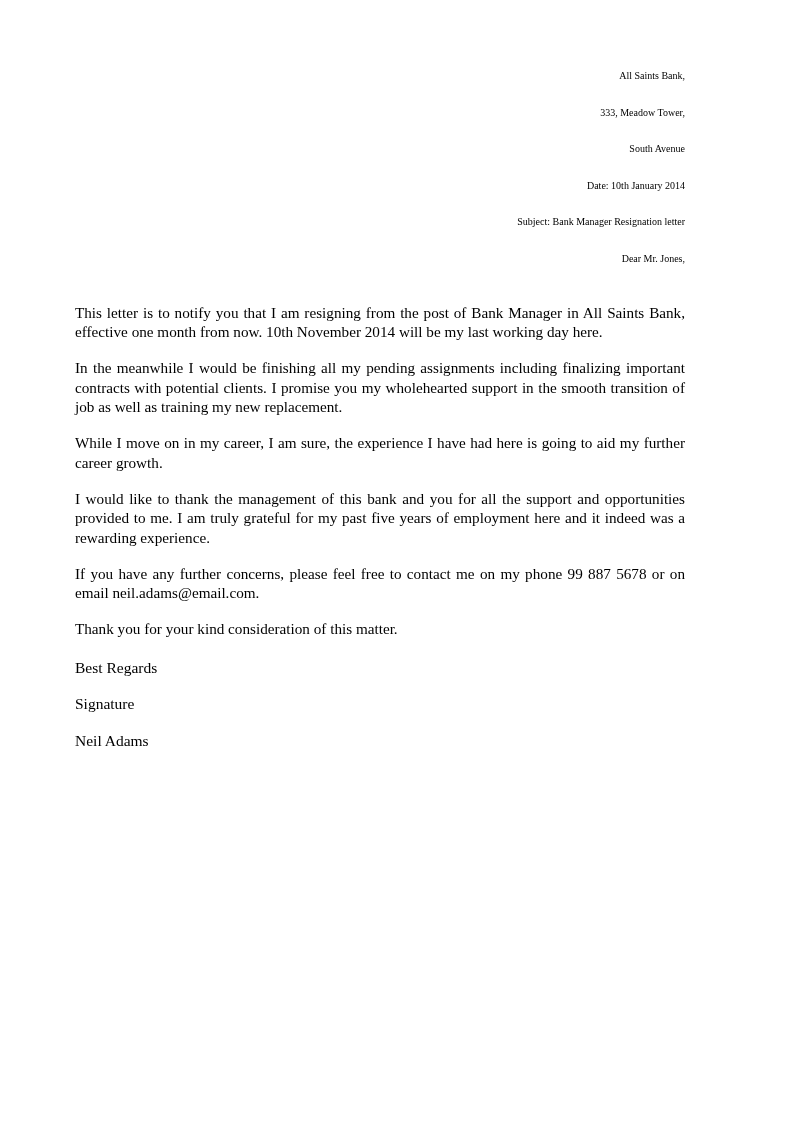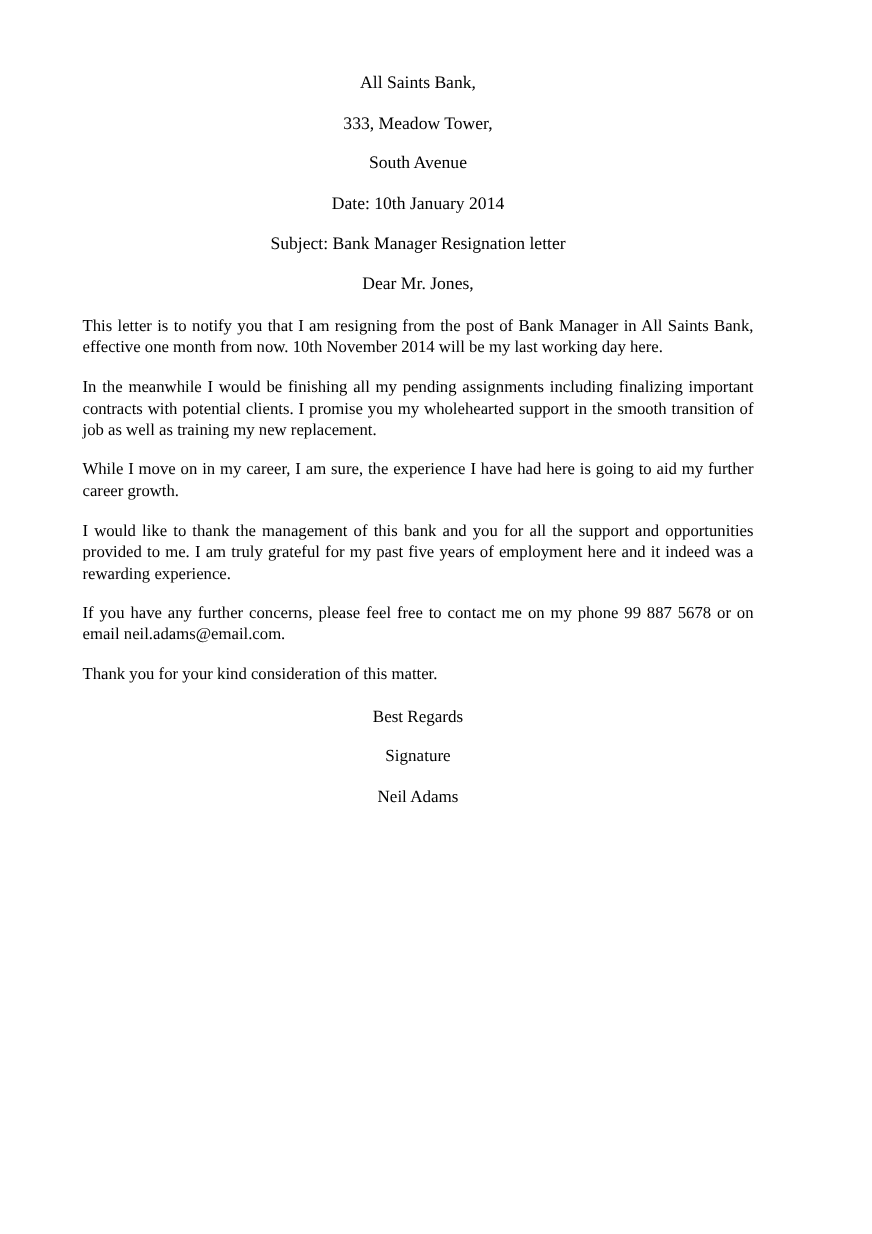--- a/index.html
+++ b/index.html
@@ -23,47 +23,47 @@
     box-sizing: border-box;
   }
   .letter {
     position: absolute;
     left: 75px;
     top: 66px;
     width: 610px;
   }
   
   .meta-line {
-    font-size: 16px;
+    font-size: 10px;
     line-height: 19px;
     margin: 0 0 17.5px 0;
-    text-align: center;
+    text-align: right;
     white-space: pre;
   }
   .meta-line.salutation {
-    margin-bottom: 19px;
+    margin-bottom: 35px;
   }
   
   .body-para {
     font-size: 15.2px;
     line-height: 19.5px;
     margin: 0 0 16.5px 0;
     text-align: justify;
     text-justify: inter-word;
     hyphens: none;
   }
   .body-para:last-of-type {
     margin-bottom: 12px;
   }
   
   .closing-line {
     font-size: 15.5px;
     line-height: 19px;
     margin: 0 0 17.5px 0;
-    text-align: center;
+    text-align: left;
     white-space: pre;
   }
   .closing-block {
     margin-top: 19px;
   }
   .sign-block {
     margin-top: 2px;
   }
 </style>
 </head>

